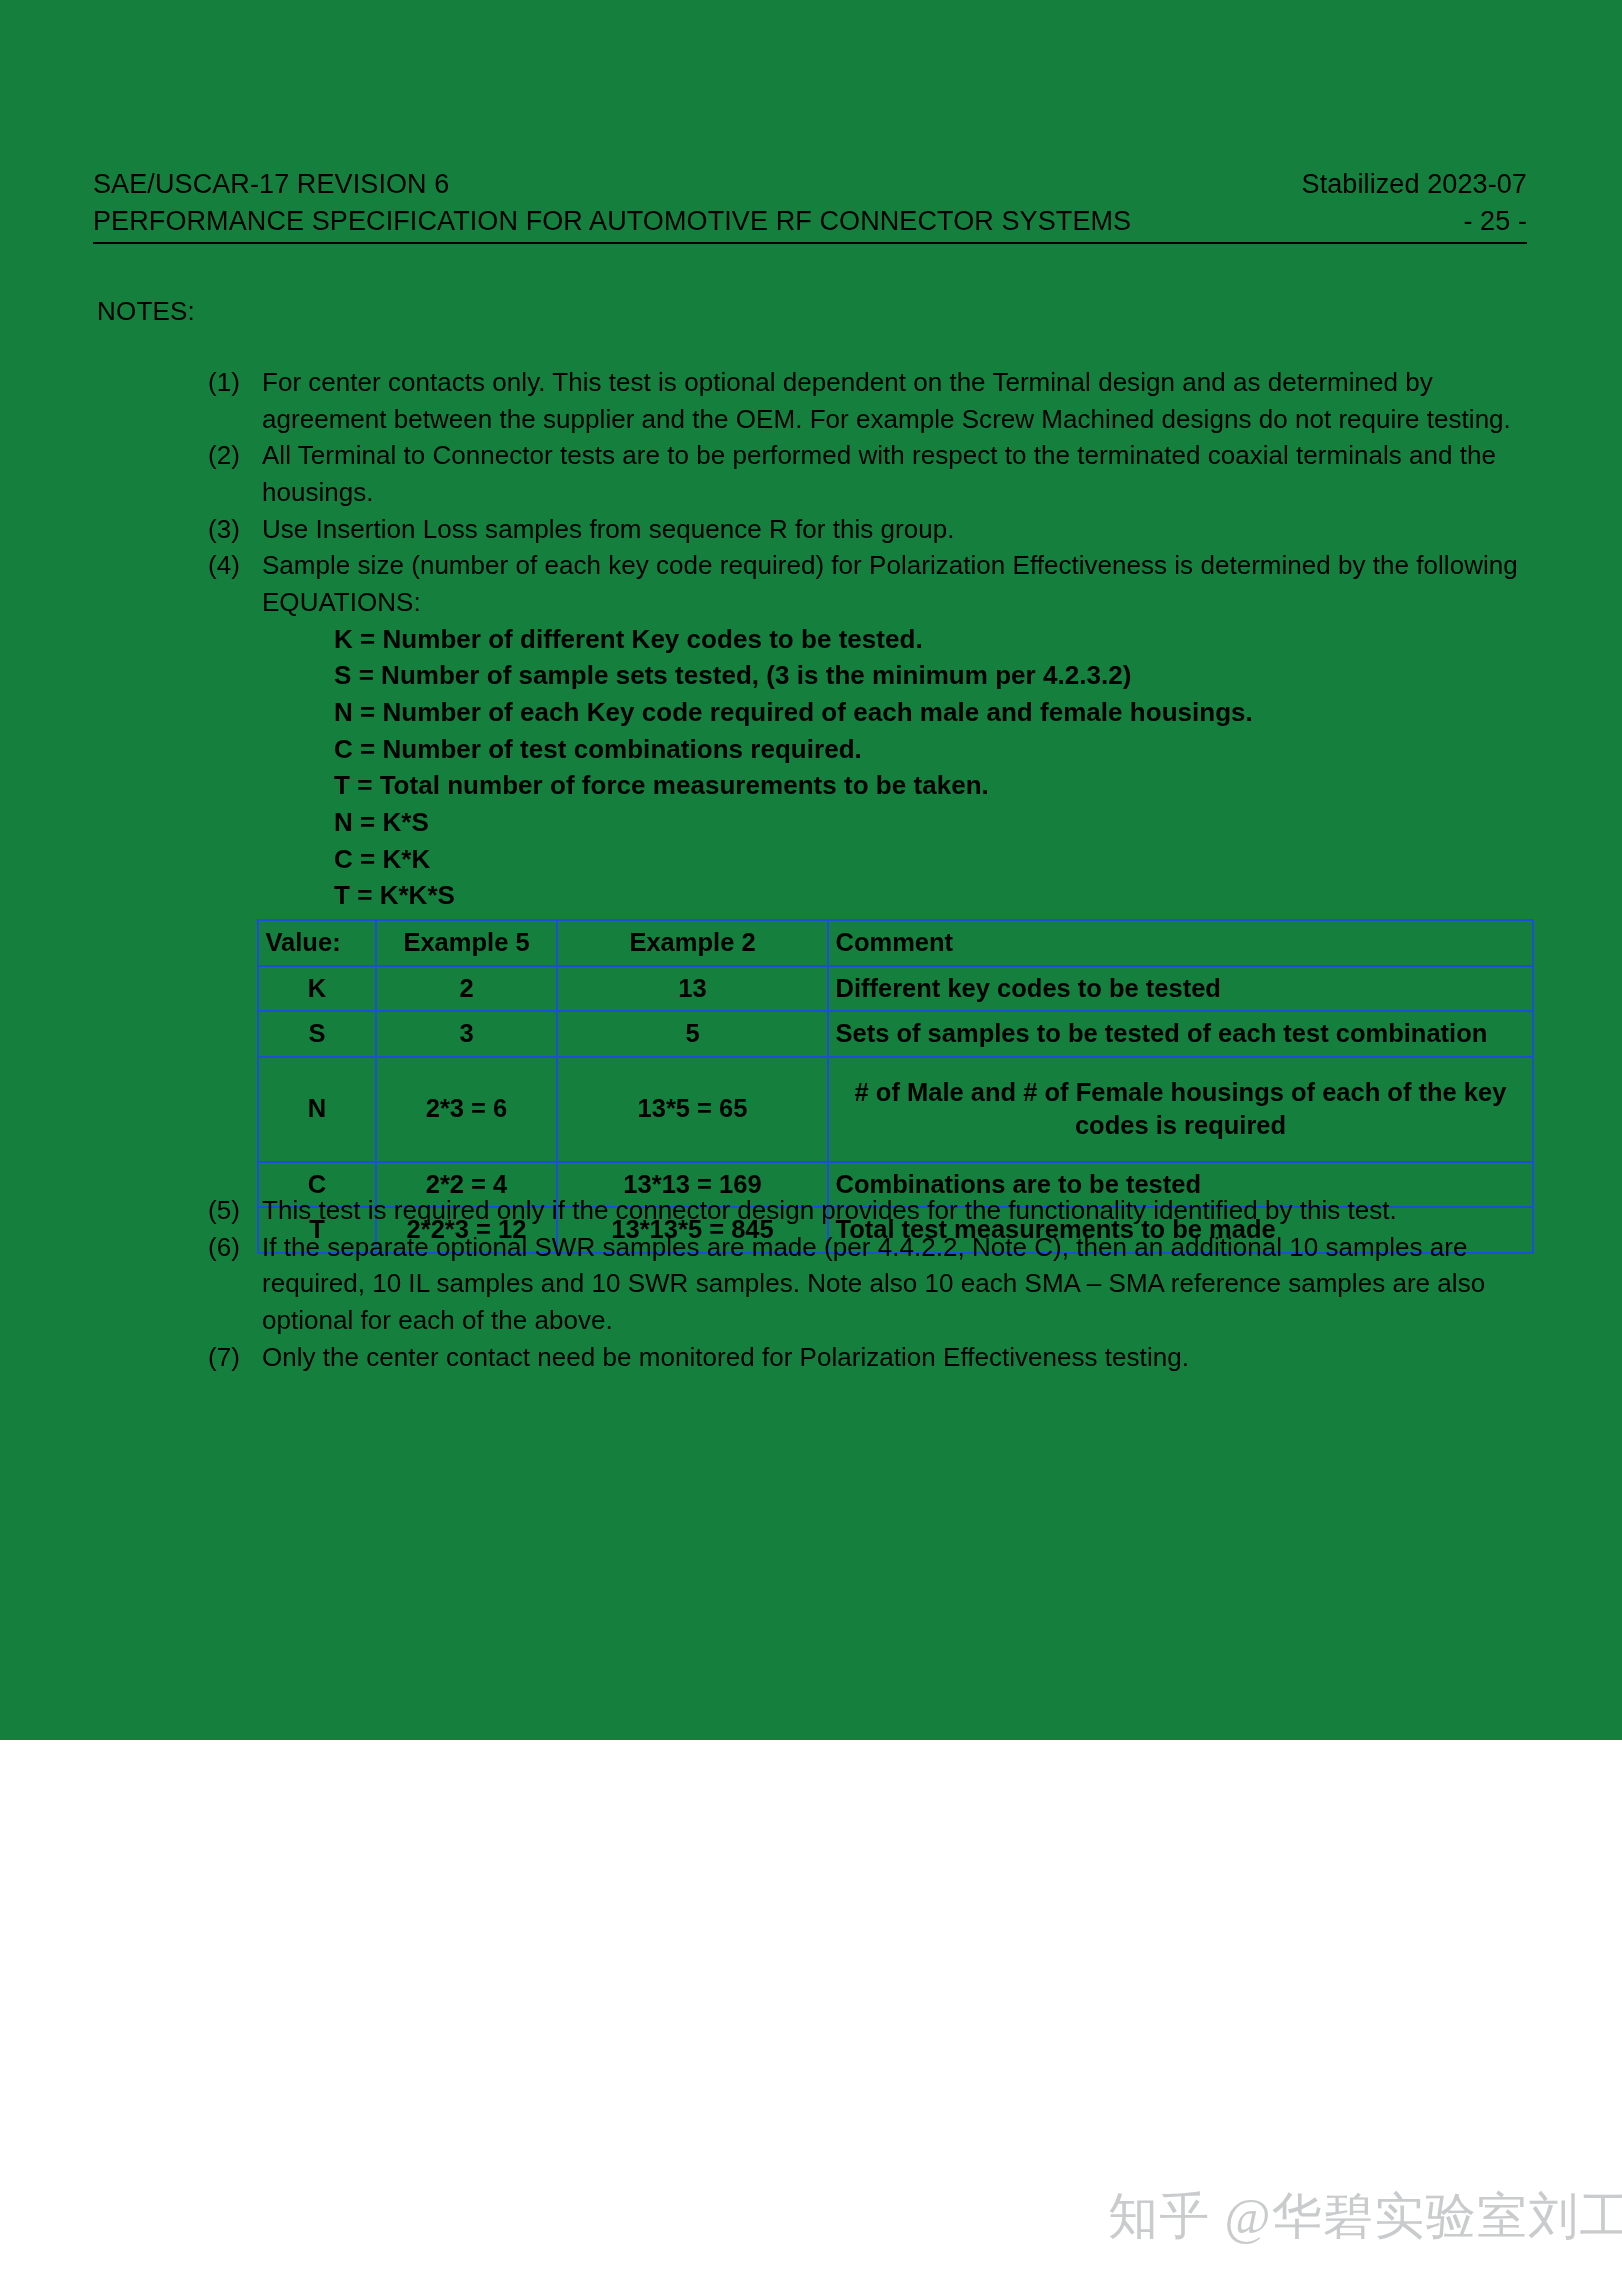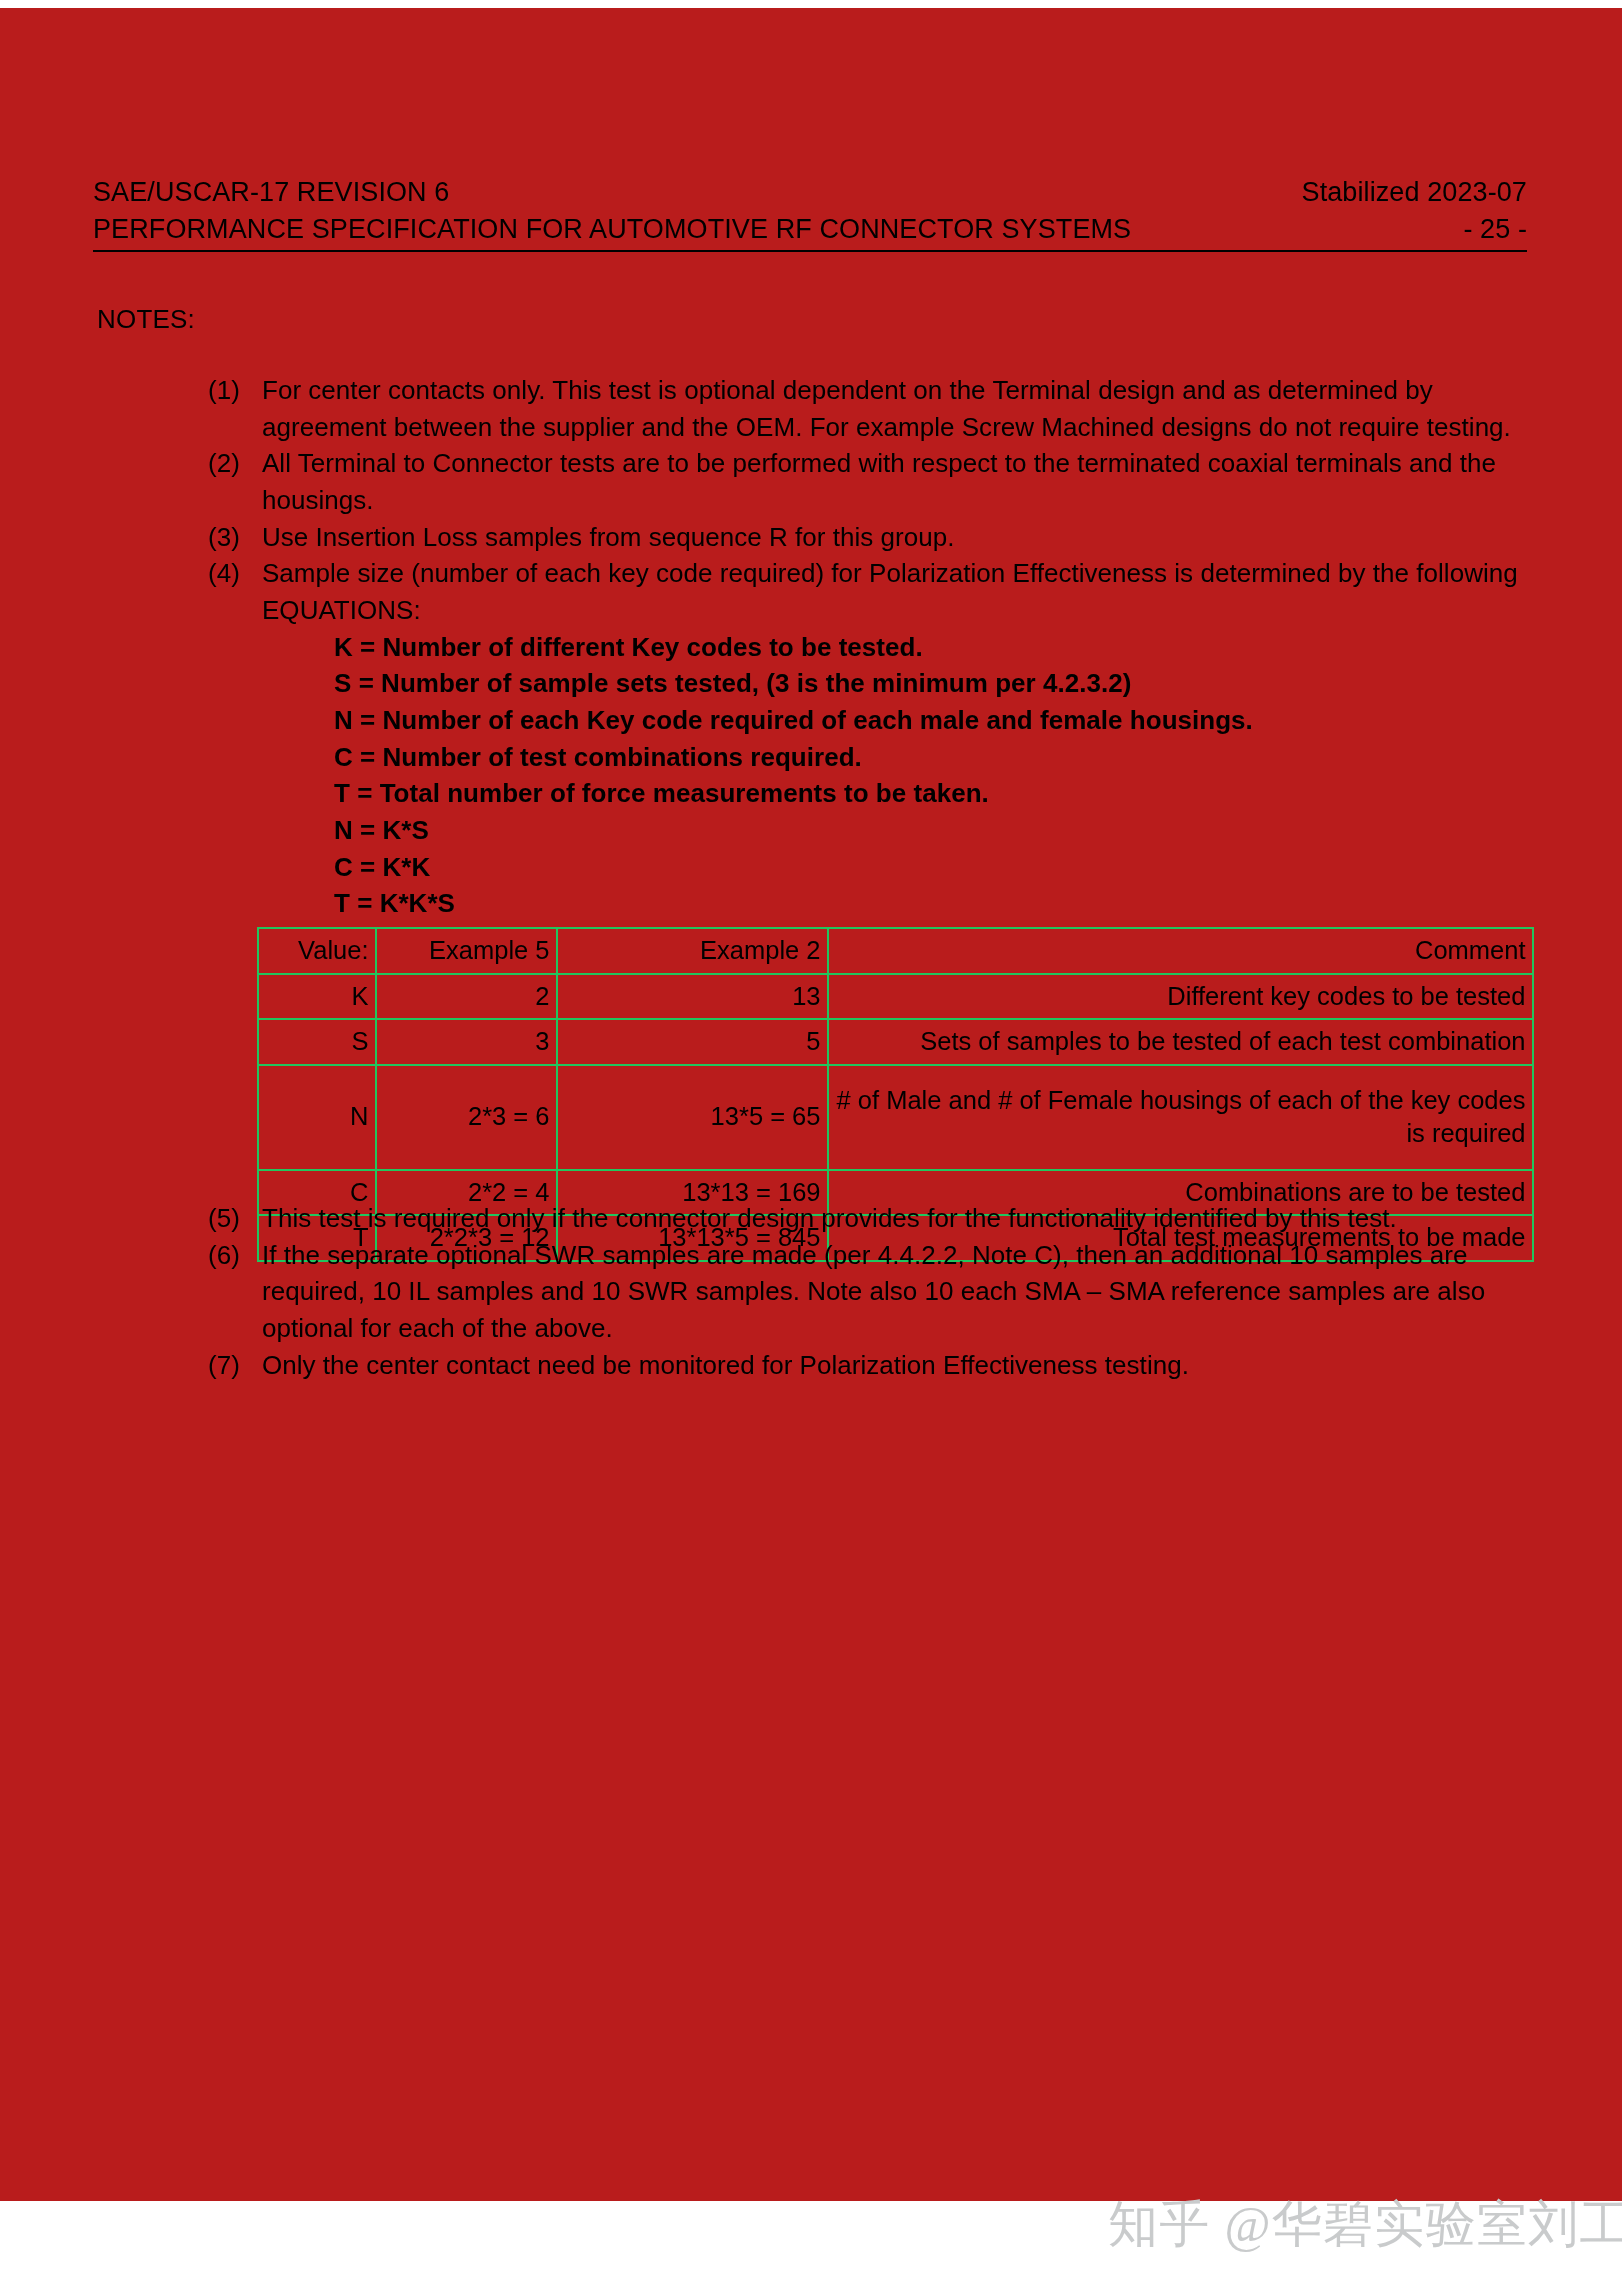--- a/index.html
+++ b/index.html
@@ -11,24 +11,24 @@
     width: 1622px;
     height: 2295px;
     position: relative;
     font-family: "Liberation Sans", sans-serif;
     color: #000000;
     overflow: hidden;
   }
 
   .page {
     position: absolute;
-    left: 0; top: 8px;
+    left: 0; top: 0;
     width: 1622px;
-    height: 2193px;
-    background: #b91c1c;
+    height: 1740px;
+    background: #15803d;
   }
 
   
   .header {
     position: absolute;
     left: 93px;
     top: 169px;
     width: 1434px;
   }
   .header-row {
@@ -100,26 +100,25 @@
     width: 1277px;
   }
   table.ex-table {
     border-collapse: collapse;
     width: 100%;
     font-size: 25.5px;
     line-height: 1.3;
   }
   table.ex-table td,
   table.ex-table th {
-    border: 2px solid #22c55e;
+    border: 2px solid #1d4ed8;
     padding: 5.2px 6.5px;
-    font-weight: normal;
+    font-weight: bold;
     vertical-align: middle;
     box-sizing: border-box;
-    text-align: right;
   }
   .col-value  { width: 118px; text-align: center; }
   .col-ex1    { width: 181px; text-align: center; }
   .col-ex2    { width: 271px; text-align: center; border-radius: 12px; }
   .col-comment{ text-align: left; padding-left: 10.5px; }
   .hdr-value  { text-align: left; padding-left: 10.5px; }
   .cell-center-multiline { text-align: center; }
   .row-tall td { height: 105px; }
   .row-std td { height: 41px; }
   .row-hdr td { height: 41px; }

